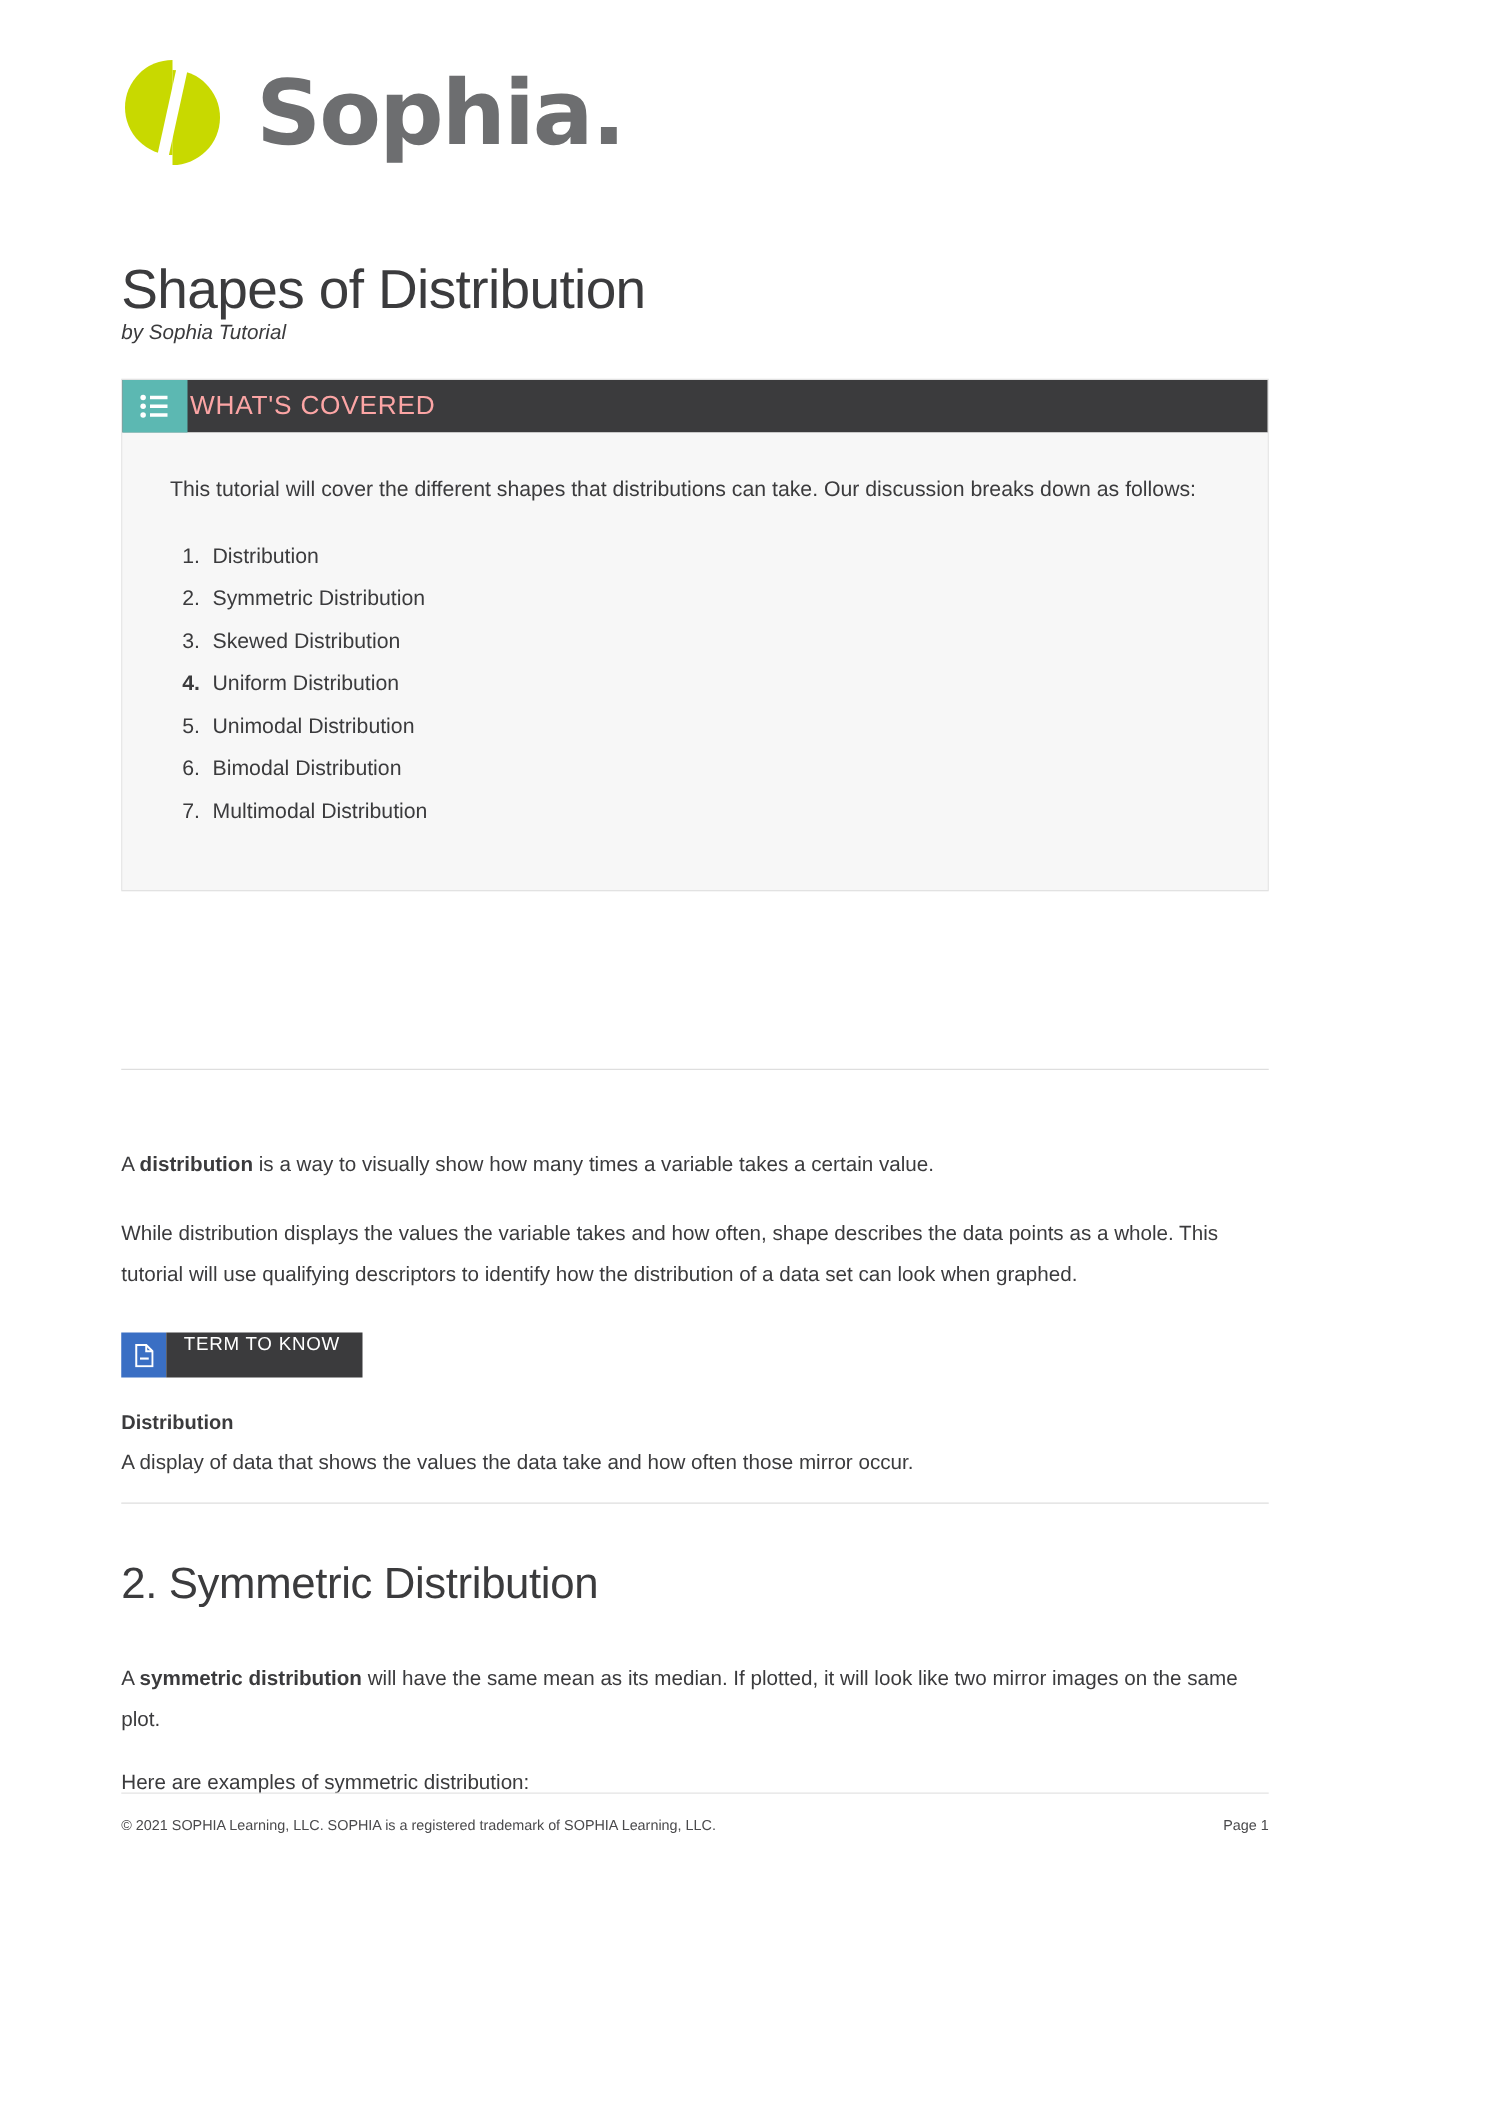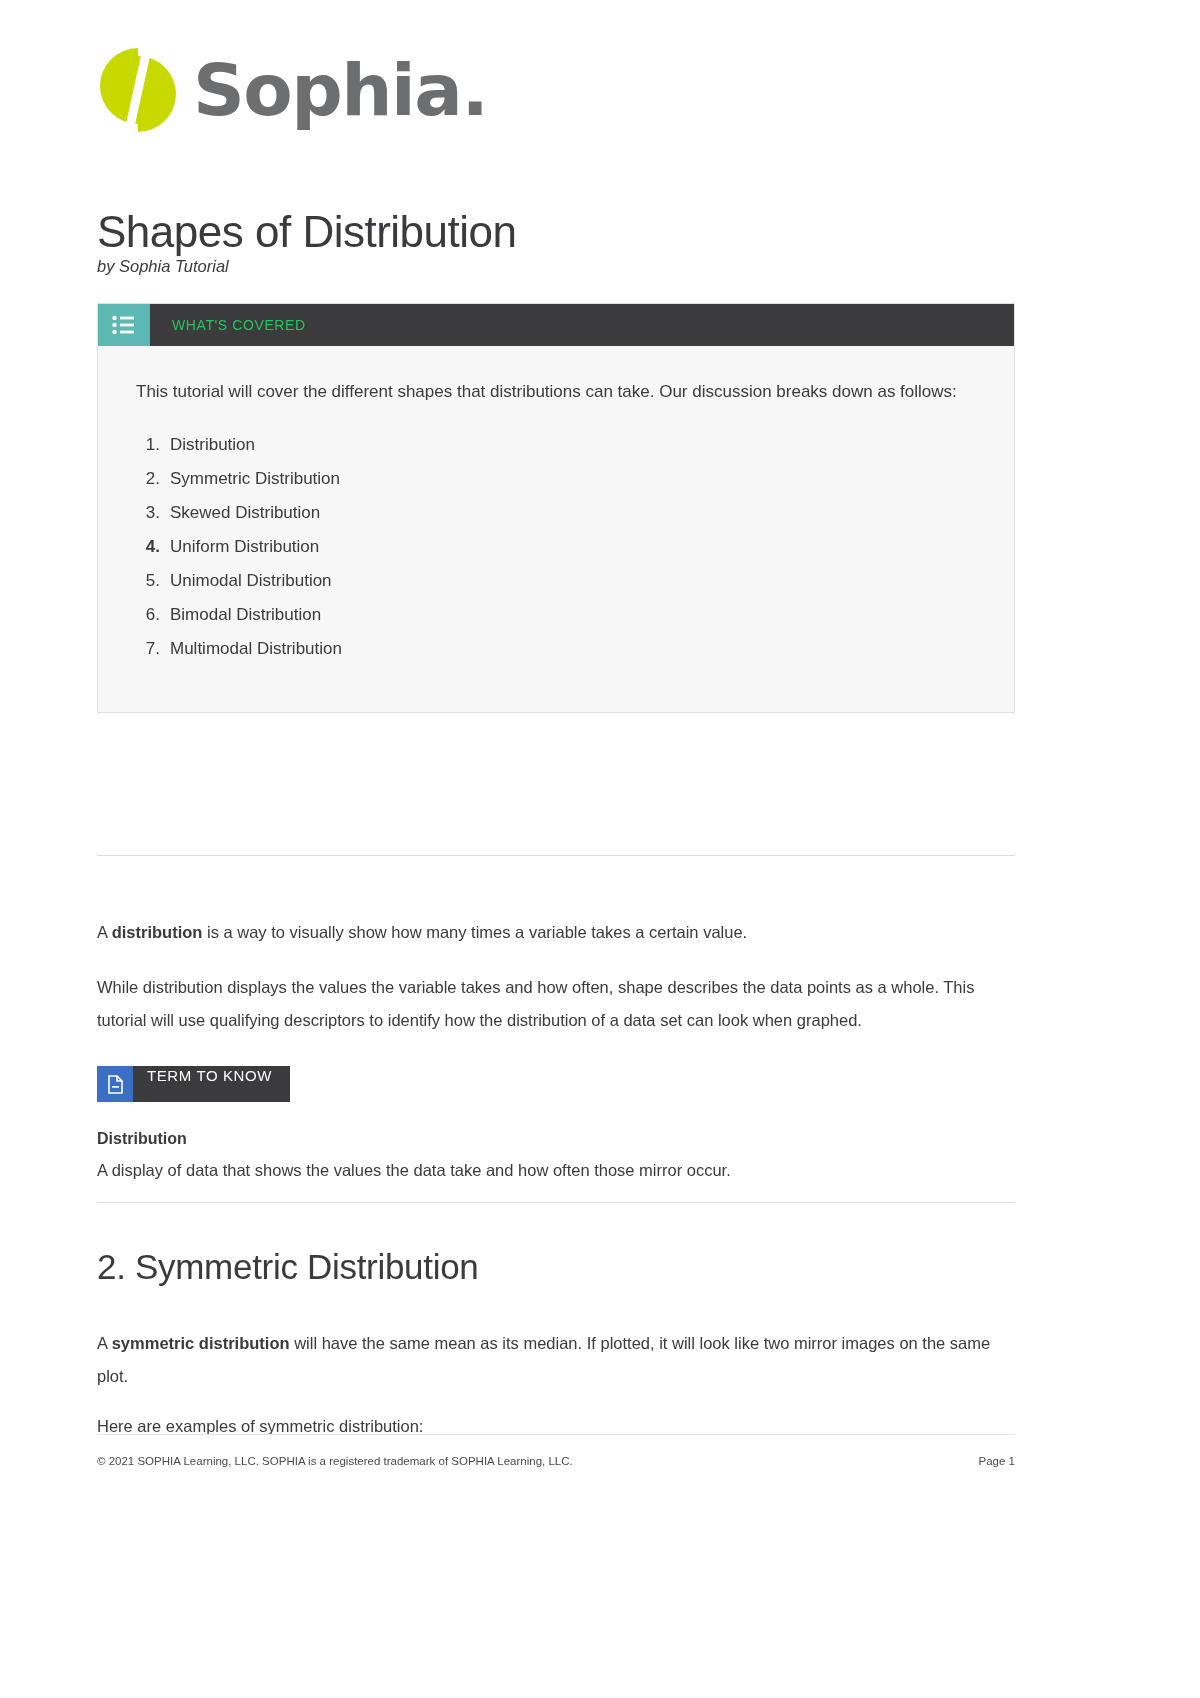--- a/index.html
+++ b/index.html
@@ -21,21 +21,21 @@
     padding: 0;
   }
 
   
   .logo-row {
     position: absolute;
     left: 97px;
     top: 38px;
     display: flex;
     align-items: center;
-    gap: 14px;
+    gap: 26px;
   }
   .logo-mark { width: 82px; height: 104px; display: block; }
   .logo-word {
     font-size: 72px;
     font-weight: 700;
     color: #6d6e70;
     letter-spacing: -1.5px;
     line-height: 1;
     font-family: "DejaVu Sans", sans-serif;
   }
@@ -79,23 +79,23 @@
     width: 52px;
     background: #5cb8b2;
     display: flex;
     align-items: center;
     justify-content: center;
     flex: 0 0 52px;
   }
   .callout-head-label {
     display: flex;
     align-items: center;
-    padding-left: 22px;
-    color: #22c55e;
-    font-size: 14px;
+    padding-left: 2px;
+    color: #fca5a5;
+    font-size: 21px;
     letter-spacing: 0.6px;
   }
   .callout-body {
     padding: 30px 44px 38px 38px;
     background: #f7f7f7;
   }
   .callout-intro {
     font-size: 17px;
     line-height: 1.9;
     color: #3b3b3d;

